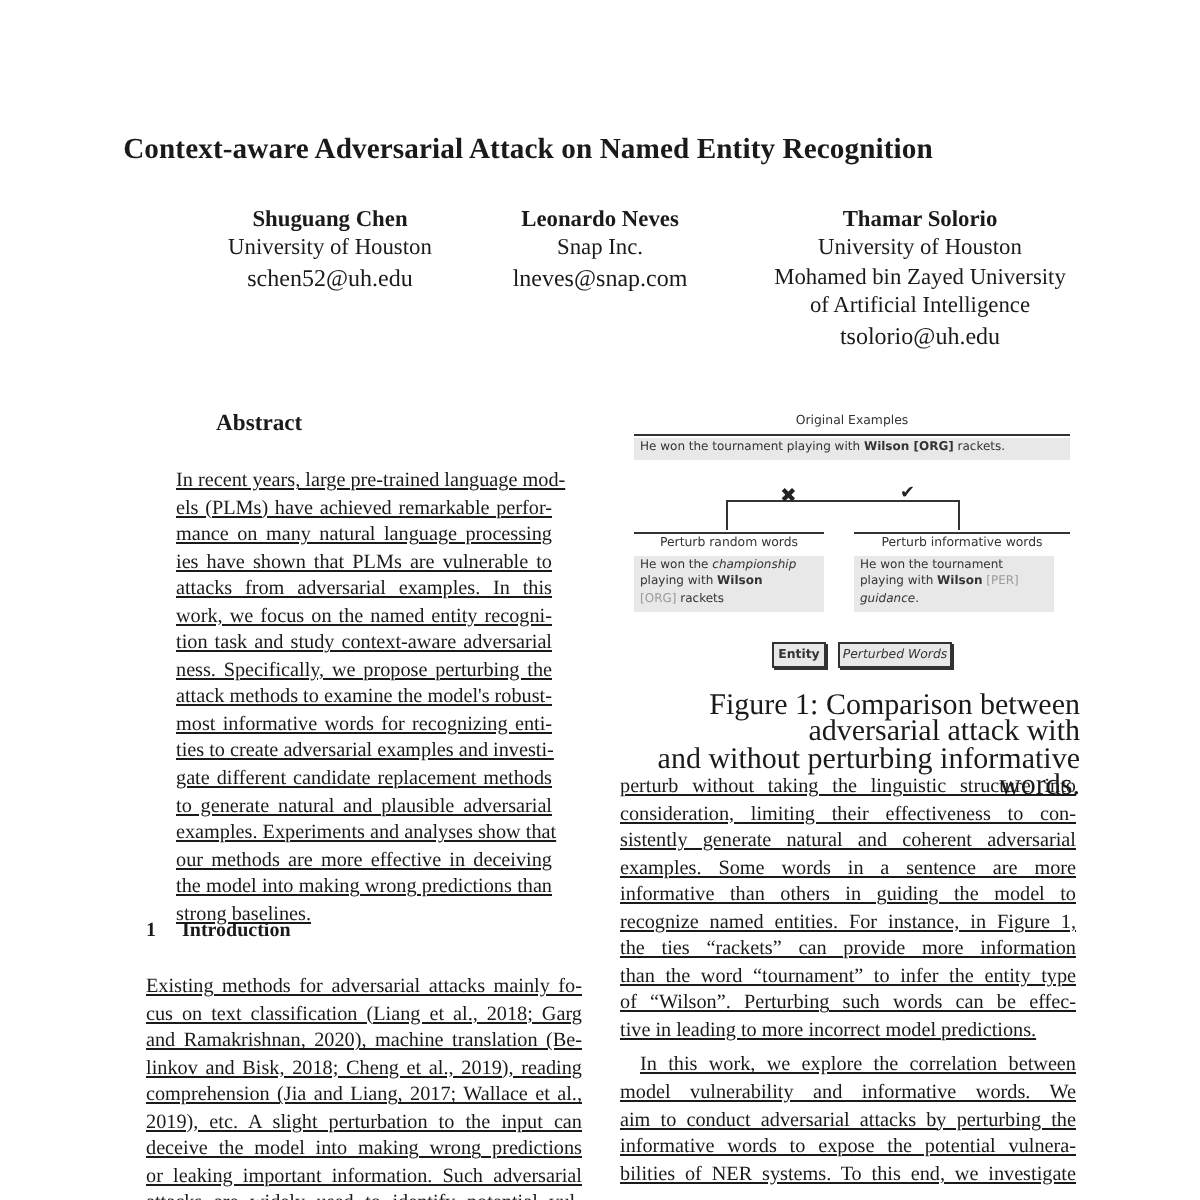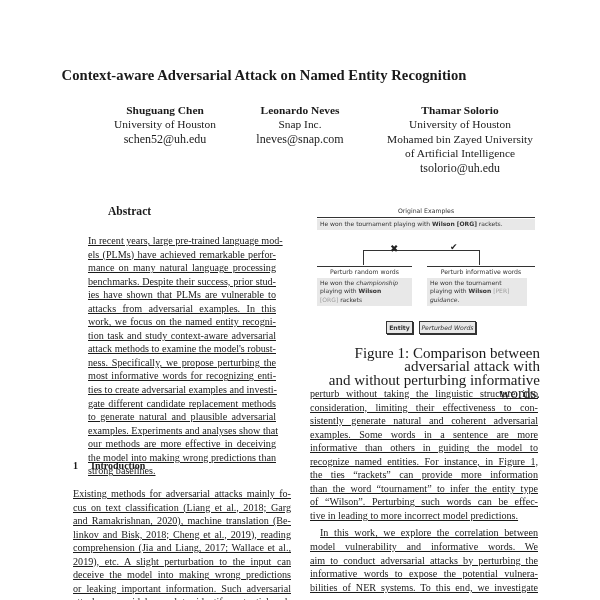--- a/index.html
+++ b/index.html
@@ -51,27 +51,26 @@
   <div>Mohamed bin Zayed University</div>
   <div>of Artificial Intelligence</div>
   <div class="email">tsolorio@uh.edu</div>
 </div>
 
 <div class="abs abs-head">Abstract</div>
 <div class="col" style="left:88px; width:188px; top:234px;">
   <span class="justify-line">In recent years, large pre-trained language mod-</span>
   <span class="justify-line">els (PLMs) have achieved remarkable perfor-</span>
   <span class="justify-line">mance on many natural language processing</span>
-  <span class="justify-line">benchmarks. Despite their success, prior stud-</span>
   <span class="justify-line">ies have shown that PLMs are vulnerable to</span>
   <span class="justify-line">attacks from adversarial examples.  In this</span>
   <span class="justify-line">work, we focus on the named entity recogni-</span>
   <span class="justify-line">tion task and study context-aware adversarial</span>
+  <span class="justify-line">ness. Specifically, we propose perturbing the</span>
   <span class="justify-line">attack methods to examine the model's robust-</span>
-  <span class="justify-line">ness. Specifically, we propose perturbing the</span>
   <span class="justify-line">most informative words for recognizing enti-</span>
   <span class="justify-line">ties to create adversarial examples and investi-</span>
   <span class="justify-line">gate different candidate replacement methods</span>
   <span class="justify-line">to generate natural and plausible adversarial</span>
   <span class="justify-line">examples. Experiments and analyses show that</span>
   <span class="justify-line">our methods are more effective in deceiving</span>
   <span class="justify-line">the model into making wrong predictions than</span>
   <span class="justify-line last">strong baselines.</span>
 </div>
 

